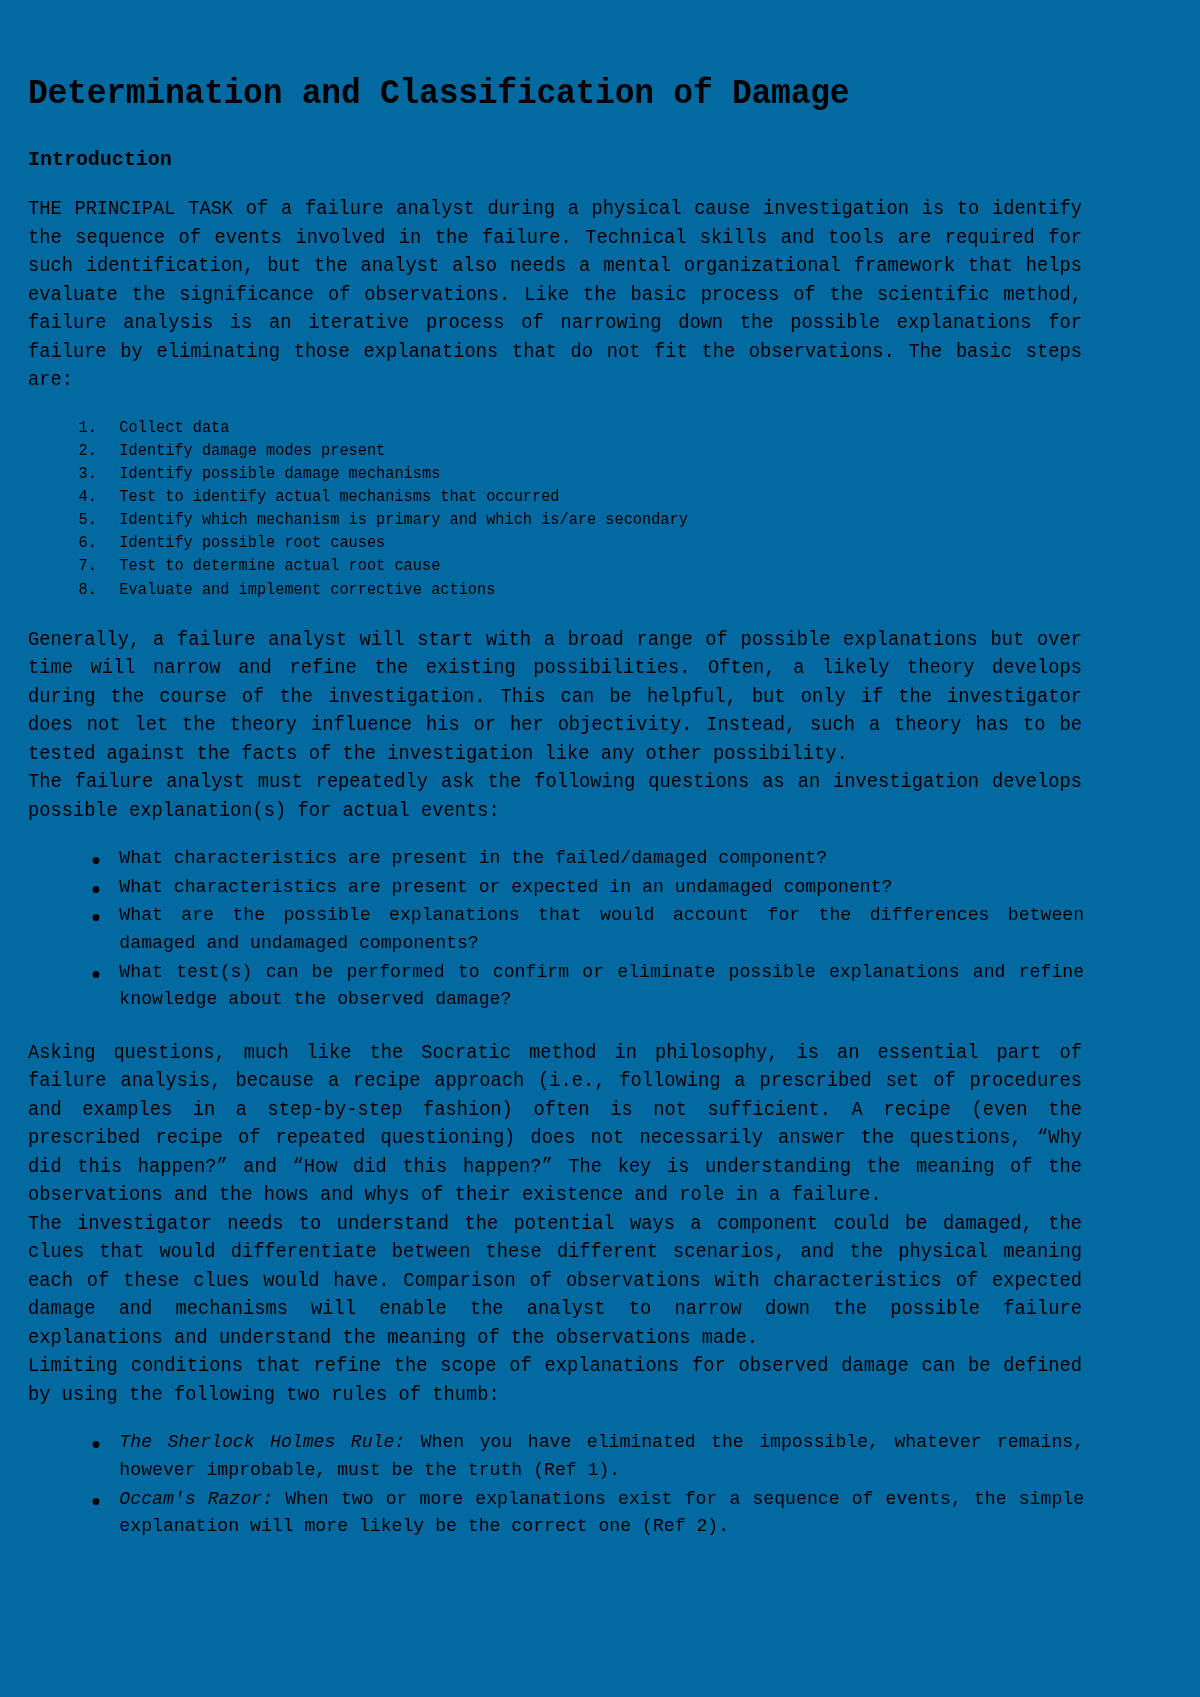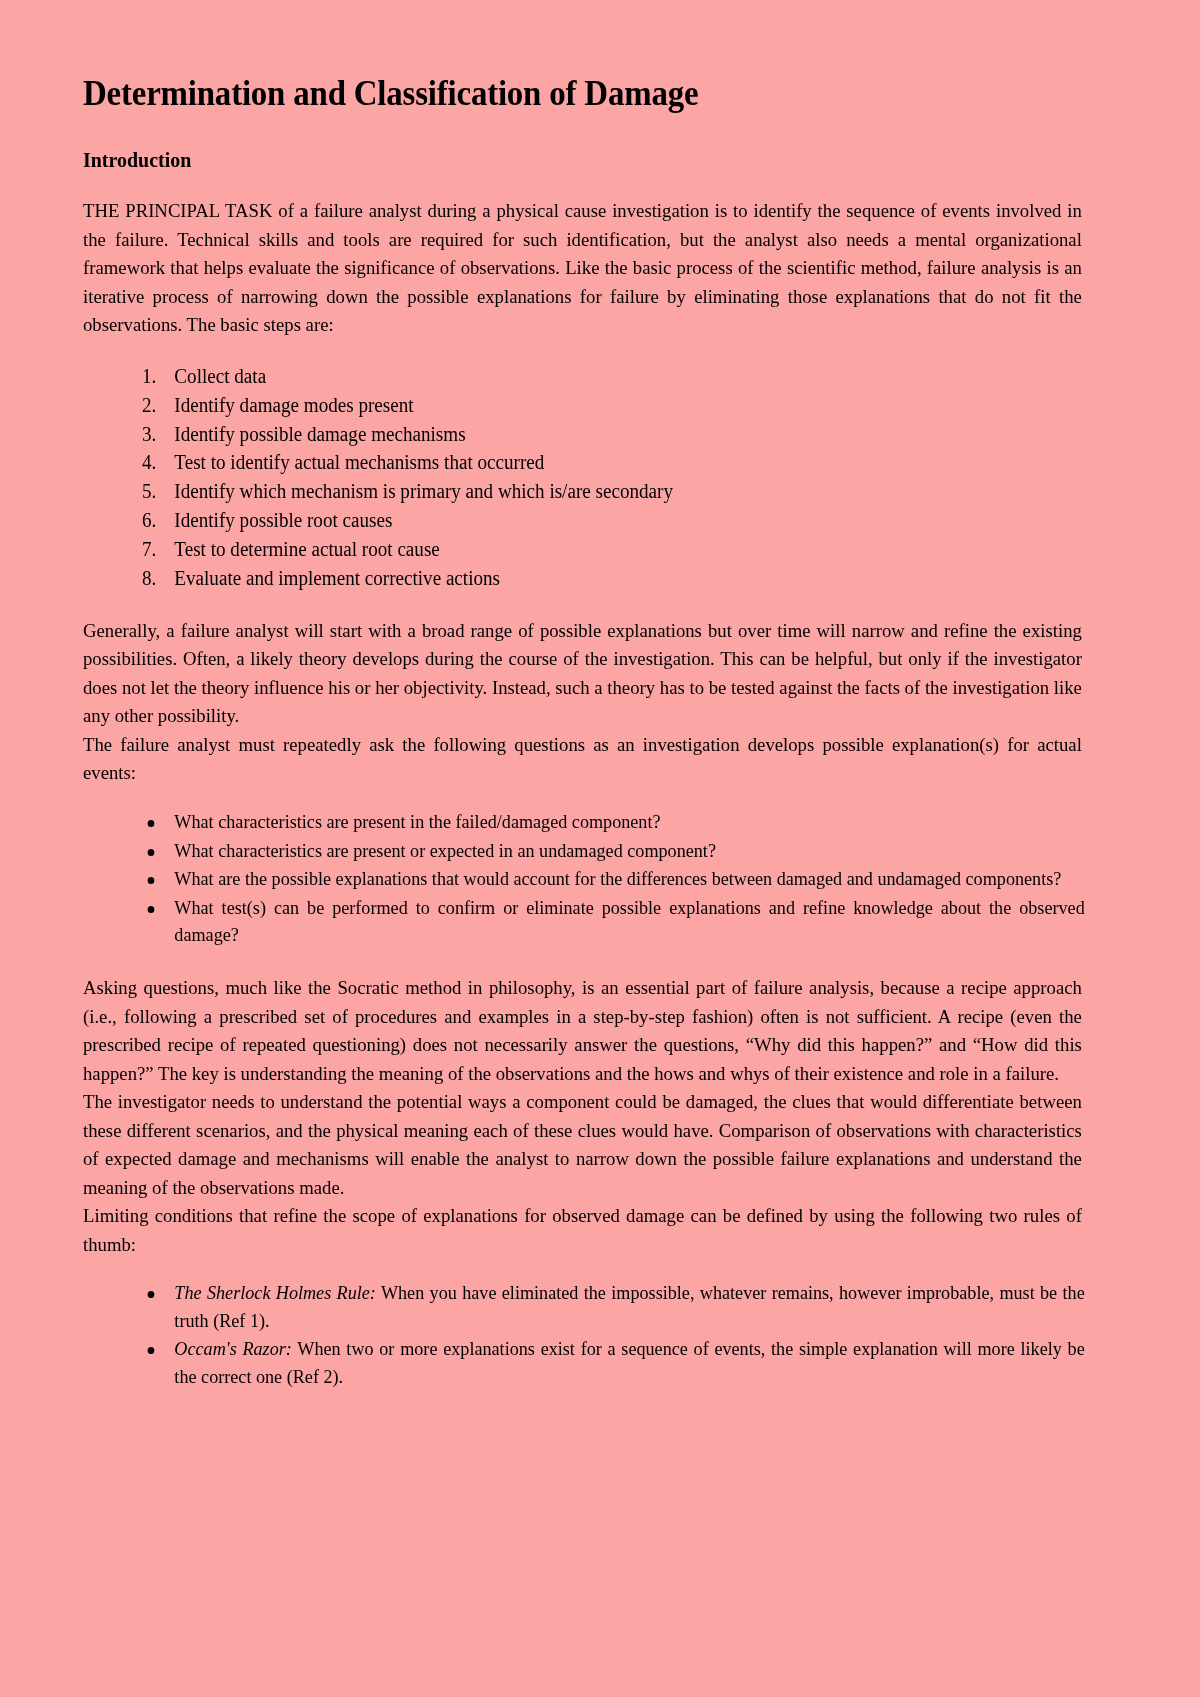--- a/index.html
+++ b/index.html
@@ -12,23 +12,24 @@
     width: 1200px;
     height: 1697px;
     font-family: "Liberation Serif", "DejaVu Serif", serif;
     color: #000000;
     -webkit-font-smoothing: none;
   }
   .page {
     position: relative;
     width: 1200px;
     height: 1697px;
-    background: #fca5a5;
+    background: #0369a1;
     box-sizing: border-box;
-    padding: 62px 118px 40px 83px;
+    padding: 62px 118px 40px 28px;
+    font-family: Liberation Mono, monospace;
   }
   .doc-title {
     font-size: 35px;
     font-weight: bold;
     line-height: 1.15;
     letter-spacing: -0.2px;
     margin: 12px 0 0 0;
     transform: scaleX(0.94);
     transform-origin: left center;
   }
@@ -46,21 +47,21 @@
     margin: 0;
     transform: scaleX(0.955);
     transform-origin: left top;
     width: 104.7%;
   }
   p.gap-small { margin-top: 0px; }
 
   ol.numlist {
     margin: 22px 0 0 0;
     padding-left: 78px;
-    font-size: 20px;
+    font-size: 16px;
     line-height: 1.445;
     list-style-position: outside;
     list-style-type: decimal;
   }
   ol.numlist li {
     padding-left: 14px;
     transform: scaleX(0.955);
     transform-origin: left top;
   }
 

